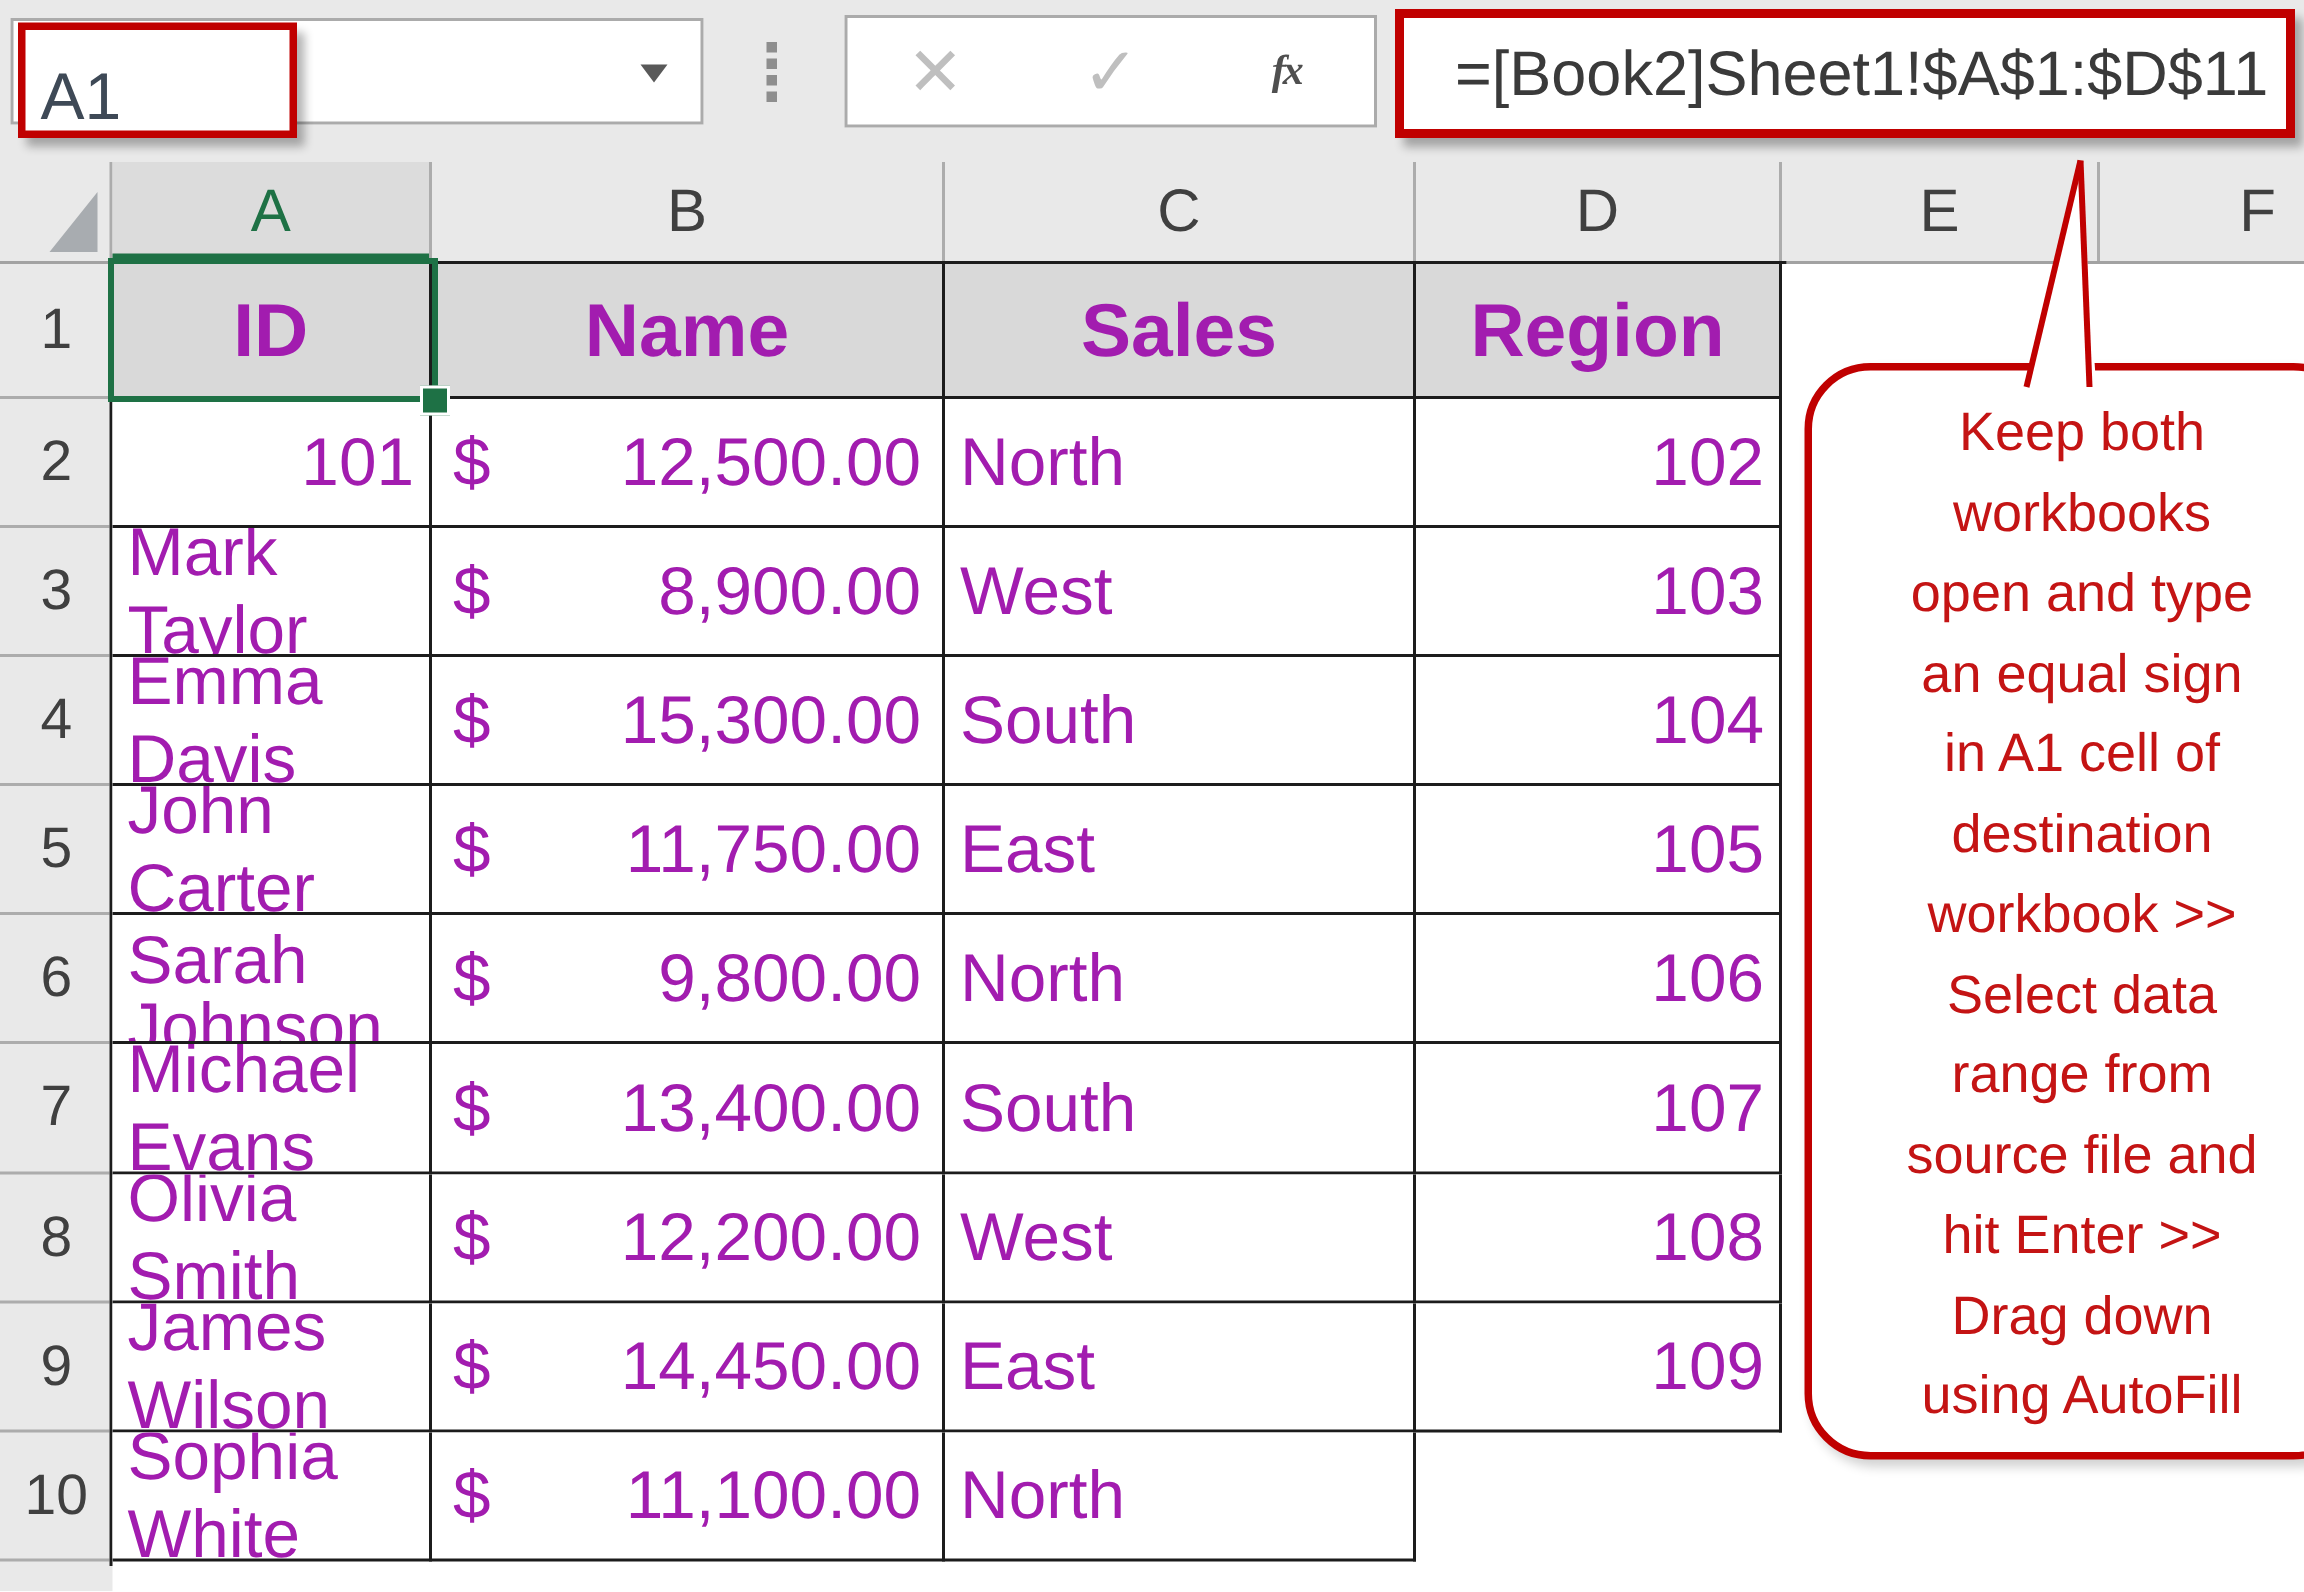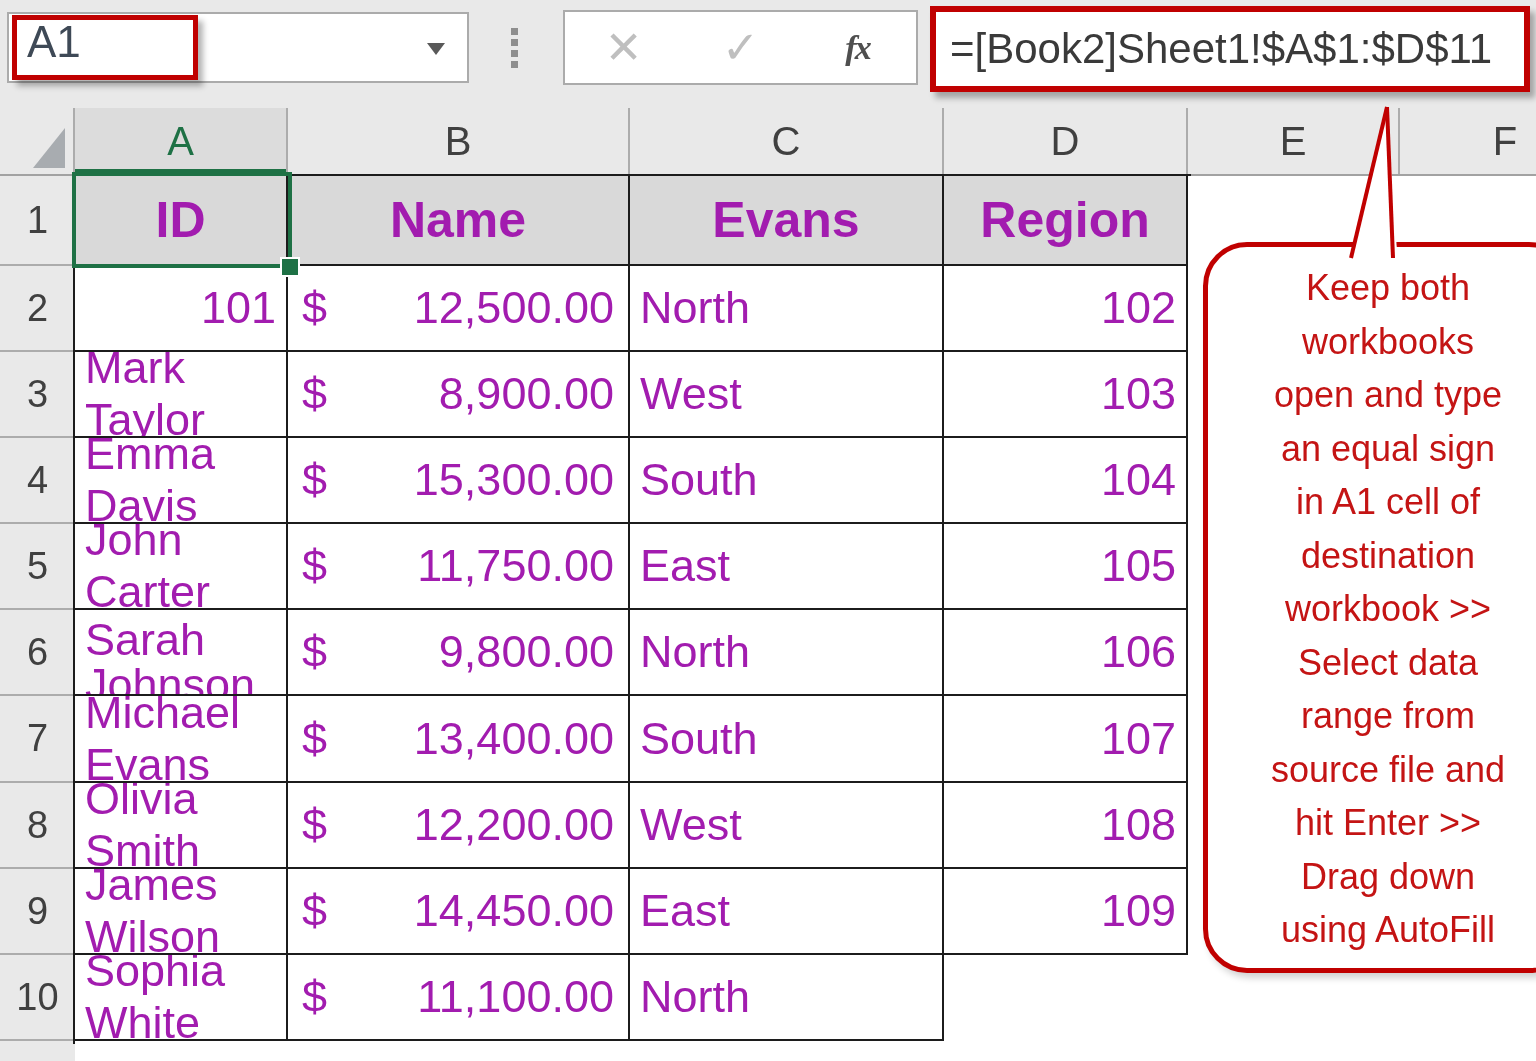--- a/index.html
+++ b/index.html
@@ -3,38 +3,38 @@
 <meta charset="utf-8">
 <style>
   html,body{margin:0;padding:0;background:#fff;}
   #screen{position:relative;width:1536px;height:1061px;overflow:hidden;
     font-family:"Liberation Sans",sans-serif;background:#ffffff;}
 
   
   .topbar{position:absolute;left:0;top:0;width:1536px;height:108px;background:#E9E9E9;}
   .namebox{position:absolute;left:7px;top:12px;width:462px;height:71px;background:#fff;
     border:2px solid #ABABAB;box-sizing:border-box;}
-  .namebox-highlight{position:absolute;left:3px;top:1px;width:186px;height:65px;
+  .namebox-highlight{position:absolute;left:3px;top:1px;width:186px;height:77px;
     border:5px solid #C00000;box-sizing:border-box;background:#fff;
-    box-shadow:5px 6px 6px rgba(0,0,0,.30);display:flex;align-items:flex-start;}
+    box-shadow:5px 6px 6px rgba(0,0,0,.30);display:flex;align-items:flex-end;}
   .namebox-value{font-size:44px;color:#3E4956;padding-left:10px;line-height:1;}
   .namebox-dd{position:absolute;right:22px;top:29px;width:0;height:0;
     border-left:9px solid transparent;border-right:9px solid transparent;
     border-top:12px solid #595959;}
   .dots{position:absolute;left:511px;top:28px;display:flex;flex-direction:column;gap:4px;}
   .dots i{width:7px;height:7px;background:#8E8E8E;display:block;}
   .fbtns{position:absolute;left:563px;top:10px;width:355px;height:75px;background:#fff;
     border:2px solid #ABABAB;box-sizing:border-box;display:flex;align-items:center;}
   .fbtn{flex:1;text-align:center;font-size:45px;color:#BFBFBF;line-height:1;}
   .fbtn.fx{font-family:"Liberation Serif",serif;font-style:italic;font-weight:bold;
-    font-size:34px;color:#4F4F4F;letter-spacing:-2px;}
+    font-size:28px;color:#4F4F4F;letter-spacing:-2px;}
   .formulabox{position:absolute;left:930px;top:6px;width:600px;height:86px;background:#fff;
     border:6px solid #C00000;box-sizing:border-box;display:flex;align-items:center;
     box-shadow:5px 6px 6px rgba(0,0,0,.30);}
-  .formula-text{font-size:42px;color:#3A3A3A;padding-left:14px;white-space:nowrap;}
+  .formula-text{font-size:42px;color:#3A3A3A;padding-left:34px;white-space:nowrap;}
 
   
   .band{position:absolute;left:0;top:108px;width:1536px;height:68px;background:#E9E9E9;
     border-bottom:2px solid #A2A2A2;box-sizing:border-box;}
   .corner{position:absolute;left:0;top:0;width:75px;height:66px;border-right:2px solid #ACACAC;
     box-sizing:border-box;}
   .corner .tri{position:absolute;right:8px;bottom:6px;width:0;height:0;
     border-left:32px solid transparent;border-bottom:40px solid #A8ACB0;}
   .col-header{position:absolute;top:0;height:66px;box-sizing:border-box;
     border-right:2px solid #ACACAC;display:flex;align-items:center;justify-content:center;}
@@ -161,21 +161,21 @@
         <span>9</span>
       </div>
       <div class="row-header" style="height: 86px;">
         <span>10</span>
       </div>
     </div>
 
   <div class="sheet-table" id="sheettable">
       <div class="cell hdr">ID</div>
       <div class="cell hdr">Name</div>
-      <div class="cell hdr">Evans</div>
+      <div class="cell hdr">Sales</div>
       <div class="cell hdr">Region</div>
       <div class="cell id">101</div>
       <div class="cell sales">
         <span>$</span>
         <span>12,500.00</span>
       </div>
       <div class="cell region">North</div>
       <div class="cell id">102</div>
       <div class="cell name">Mark Taylor</div>
       <div class="cell sales">

